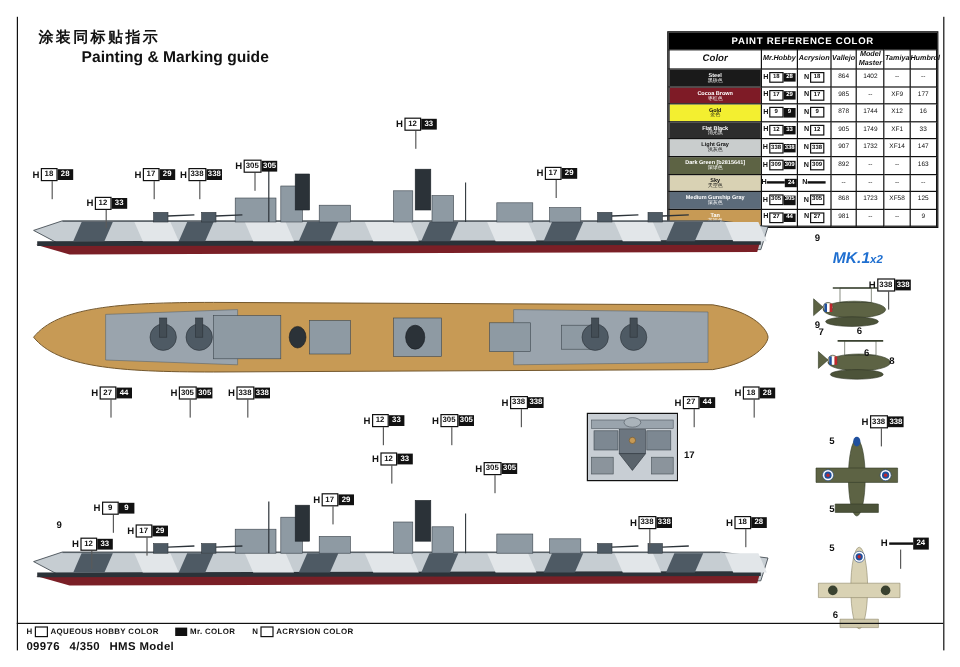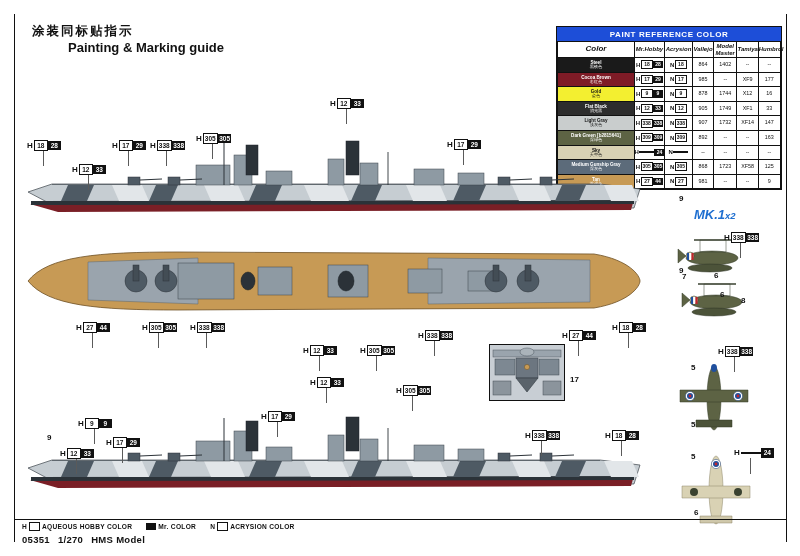--- a/index.html
+++ b/index.html
@@ -13,21 +13,21 @@
   .frame-r{position:absolute;left:786px;top:14px;width:1px;height:528px;background:#111;}
 
   
   #title-block{position:absolute;left:32px;top:24px;}
   .title-cn{font-size:12.5px;font-weight:bold;letter-spacing:2px;line-height:15px;}
   .title-en{font-size:13px;font-weight:bold;line-height:16px;margin-top:1px;padding-left:36px;}
 
   
   #paint-table{position:absolute;left:556px;top:26px;width:226px;
                border:1px solid #111;background:#fff;box-sizing:border-box;}
-  .pt-head{background:#1d4ed8;color:#fff;font-size:8px;font-weight:bold;
+  .pt-head{background:#000000;color:#fff;font-size:8px;font-weight:bold;
            letter-spacing:.6px;text-align:center;padding:2.5px 0 2.5px 0;}
   table.pt{border-collapse:collapse;width:100%;margin:0;padding:0;table-layout:fixed;}
   table.pt th,table.pt td{border:.8px solid #111;font-size:5.4px;text-align:center;
         padding:0;height:13.6px;vertical-align:middle;line-height:1.05;color:#111;}
   table.pt th{font-size:6px;font-style:italic;font-weight:bold;height:15px;}
   table.pt th.c-color{font-size:8px;font-style:italic;}
   col.c1{width:34.5%} col.c2{width:13.5%} col.c3{width:12.5%}
   col.c4{width:9.5%} col.c5{width:10.5%} col.c6{width:9.5%} col.c7{width:10%}
   td.swatch{padding:0;}
   .sw{display:flex;flex-direction:column;align-items:center;justify-content:center;
@@ -683,16 +683,16 @@
         <span class="lg-b">&nbsp;</span>
         <span>Mr. COLOR</span>
       </div>
       <div class="seg">
         <span>N</span>
         <span class="lg-w">&nbsp;</span>
         <span>ACRYSION COLOR</span>
       </div>
     </div>
   <div id="kitline">
-    <span>05351</span><span>1/270</span><span>HMS Model</span>
+    <span>09976</span><span>4/350</span><span>HMS Model</span>
   </div>
 
 </div>
 
 </body></html>

